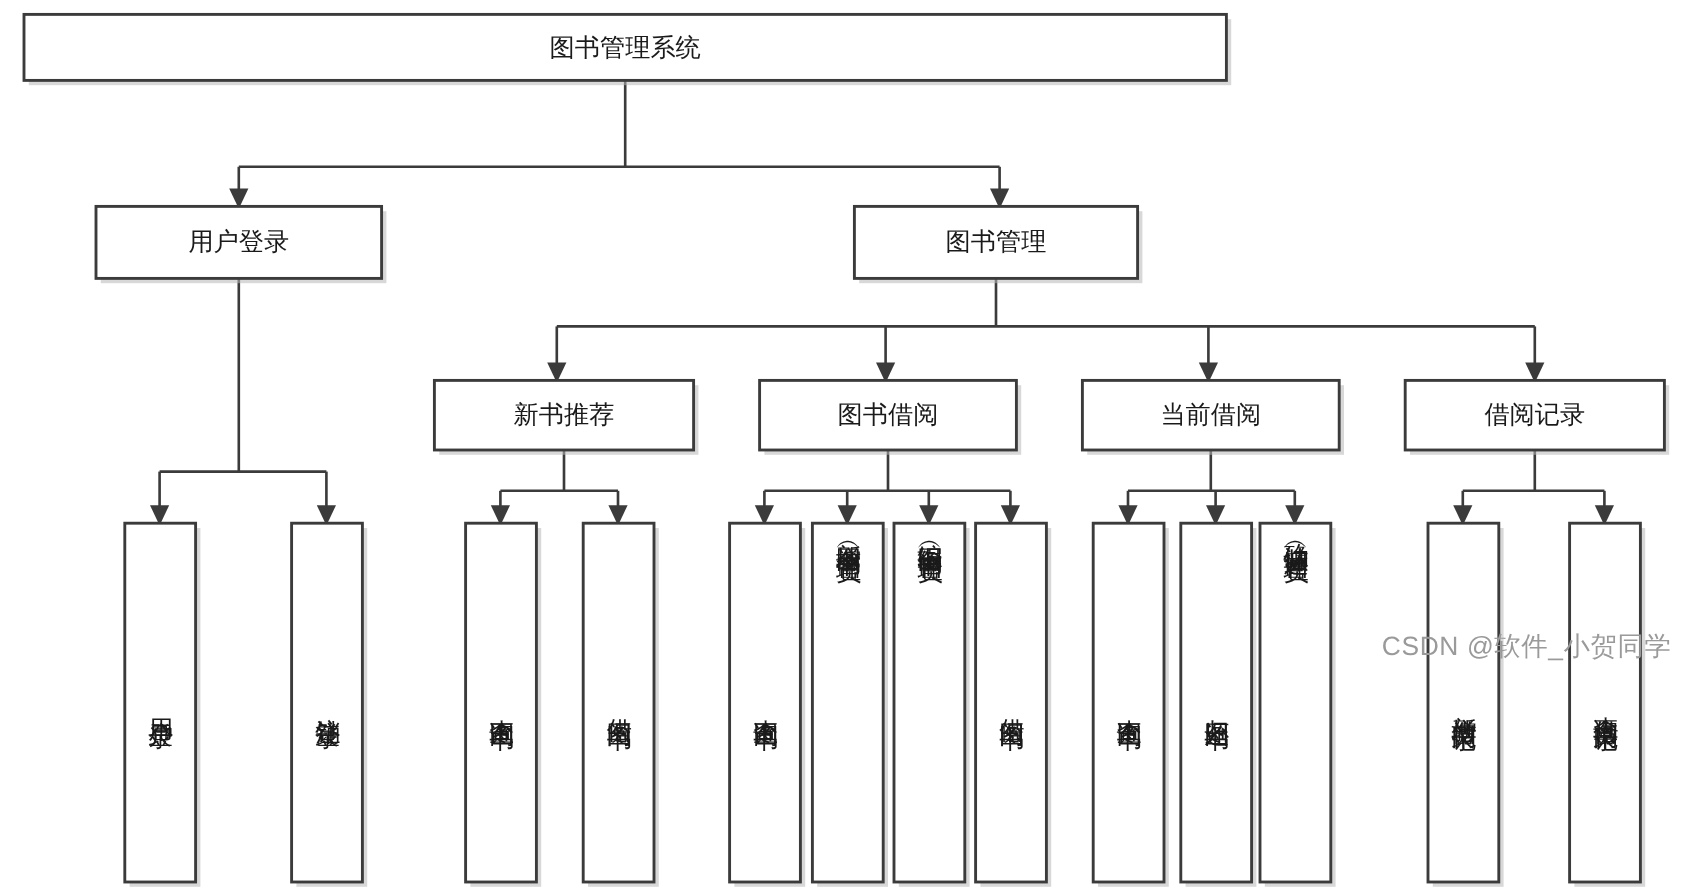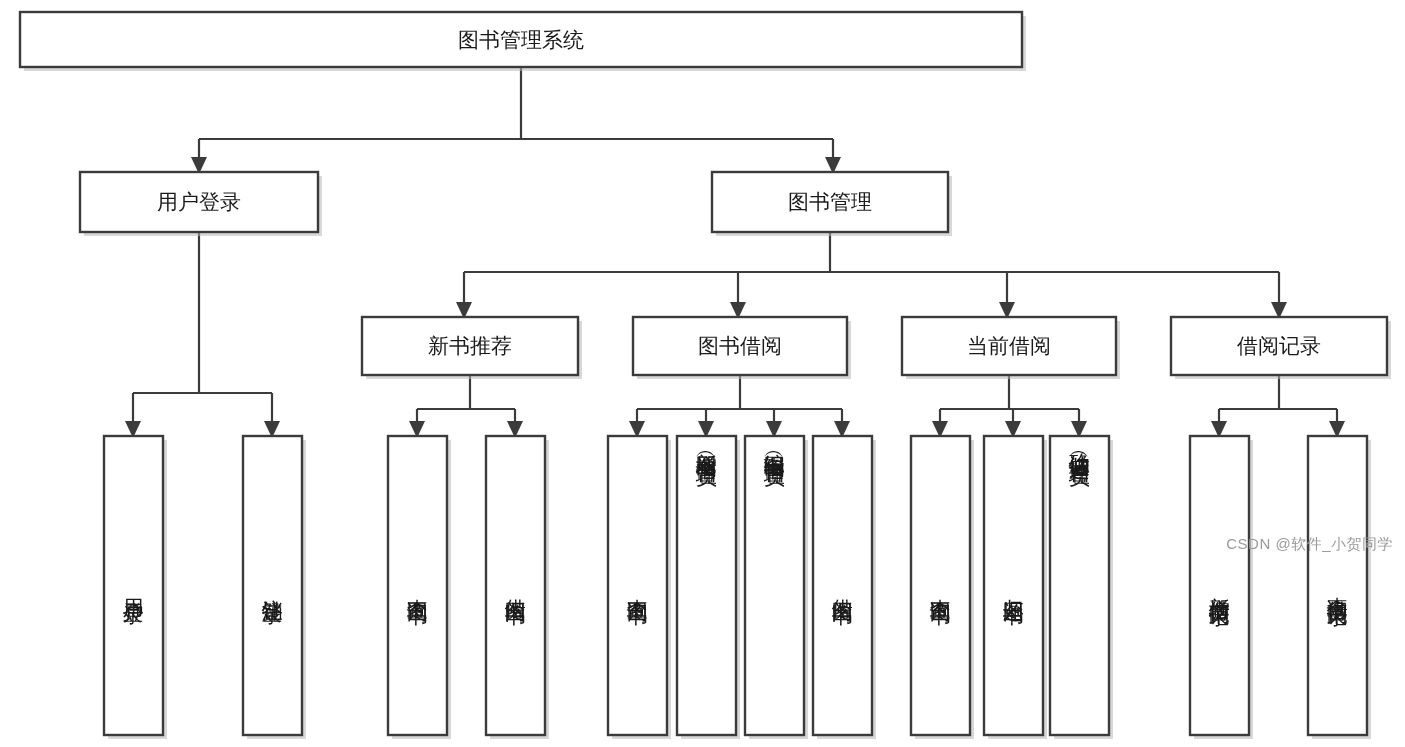--- a/index.html
+++ b/index.html
@@ -67,21 +67,21 @@
     letter-spacing: 2px;
     color: #1a1a1a;
     white-space: nowrap;
     text-align: center;
   }
   #watermark {
     position: absolute;
     right: 12px;
     bottom: 6px;
     font-family: "Liberation Sans", "DejaVu Sans", sans-serif;
-    font-size: 15px;
+    font-size: 22px;
     color: #9a9a9a;
     letter-spacing: 0.5px;
     white-space: nowrap;
     text-align: right;
   }
 </style>
 </head>
 <body>
 
 <div id="diagram-root">

